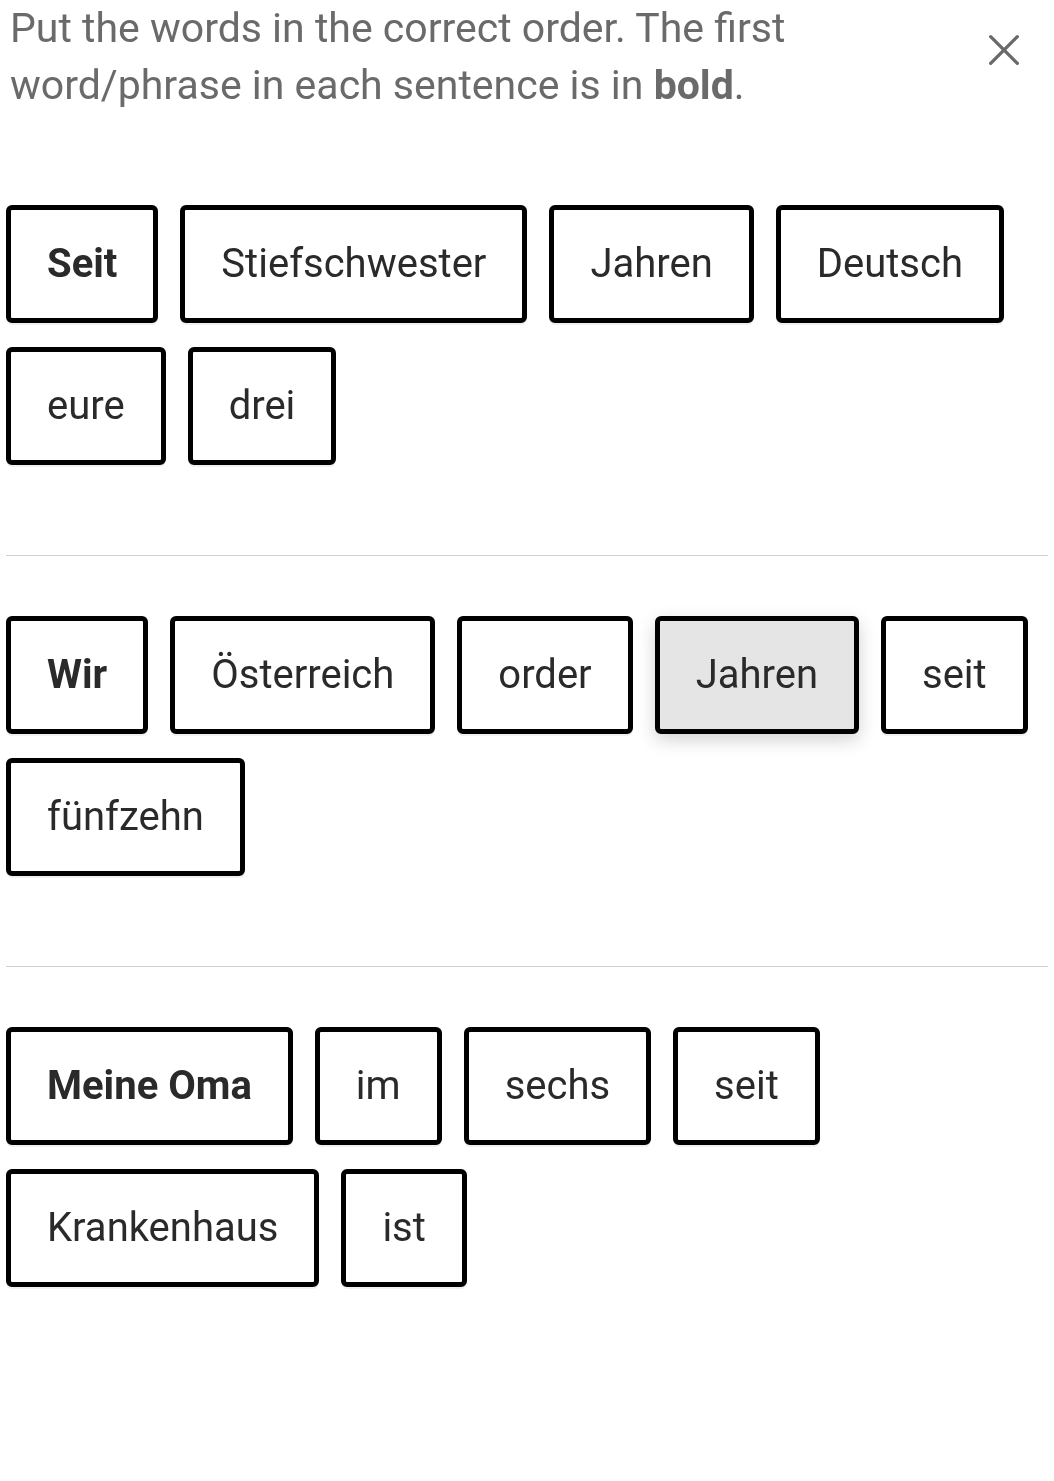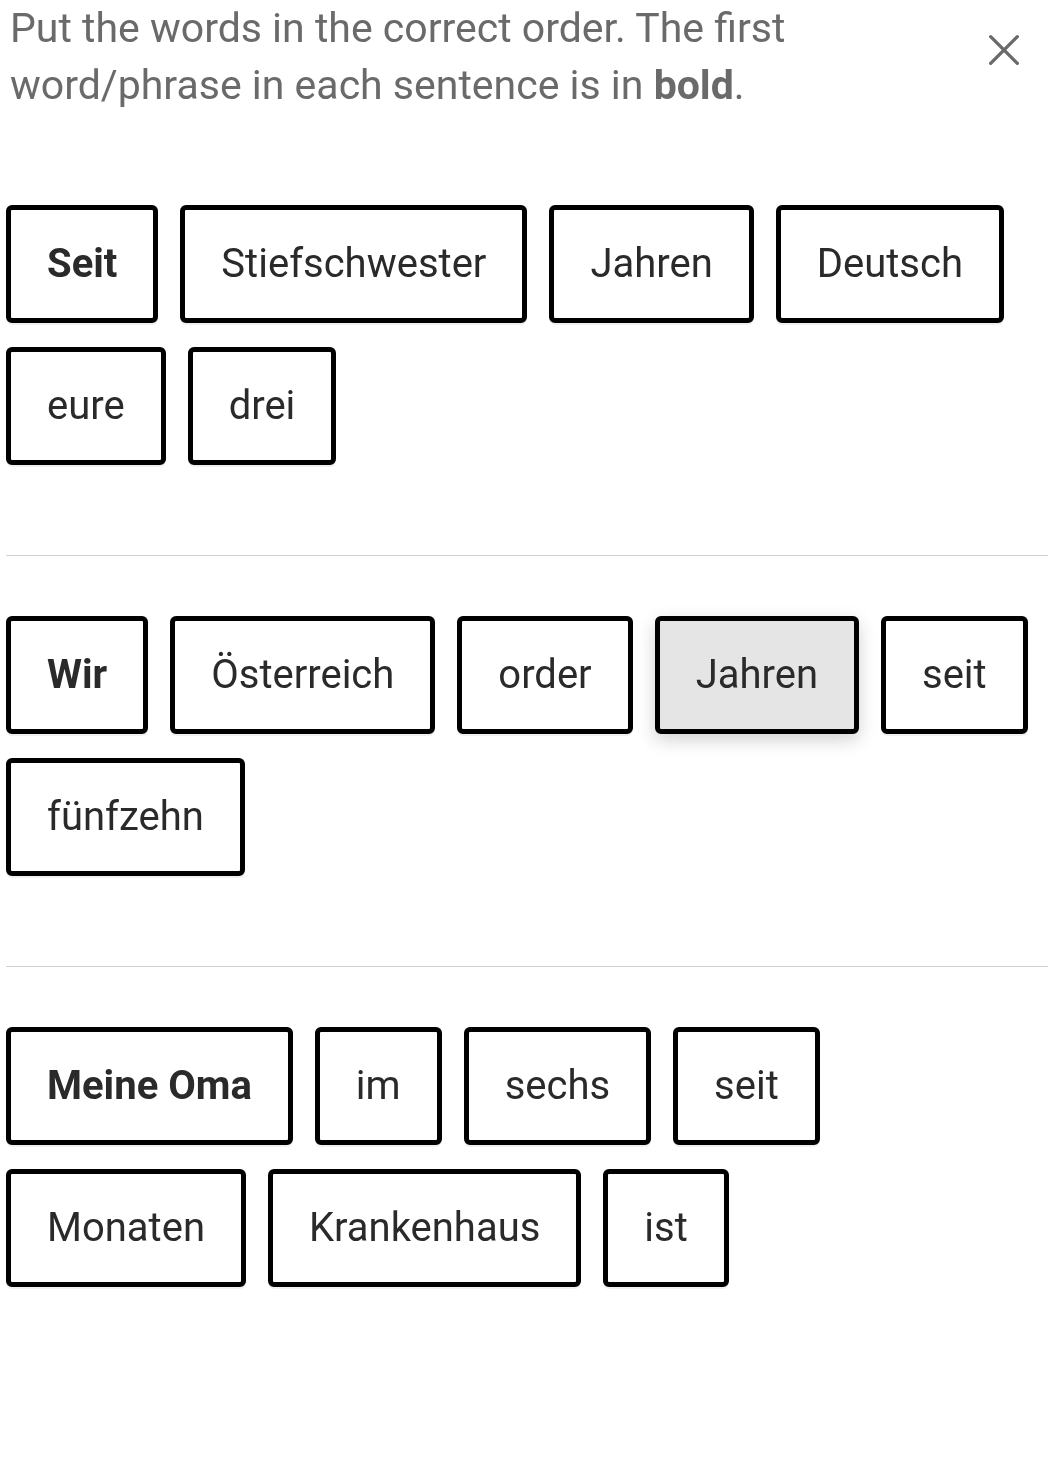--- a/index.html
+++ b/index.html
@@ -119,18 +119,17 @@
         <div class="word-tile">fünfzehn</div>
       </div>
     </div>
     <hr class="divider">
     <div class="exercise-group last">
       <div class="word-row">
         <div class="word-tile bold">Meine Oma</div>
         <div class="word-tile">im</div>
         <div class="word-tile">sechs</div>
         <div class="word-tile">seit</div>
-        <div class="word-tile">Monaten</div>
         <div class="word-tile">Krankenhaus</div>
         <div class="word-tile">ist</div>
       </div>
     </div>
   </div>
 
 </body></html>

